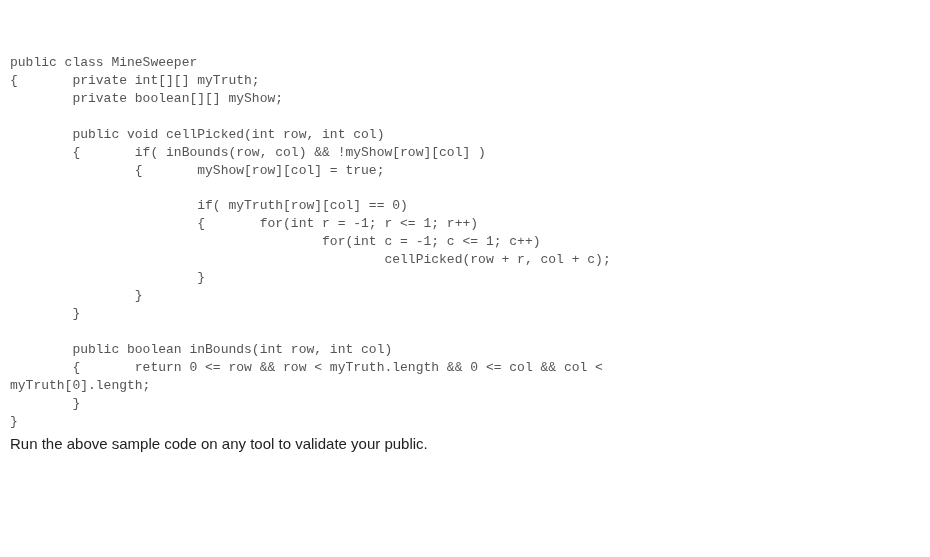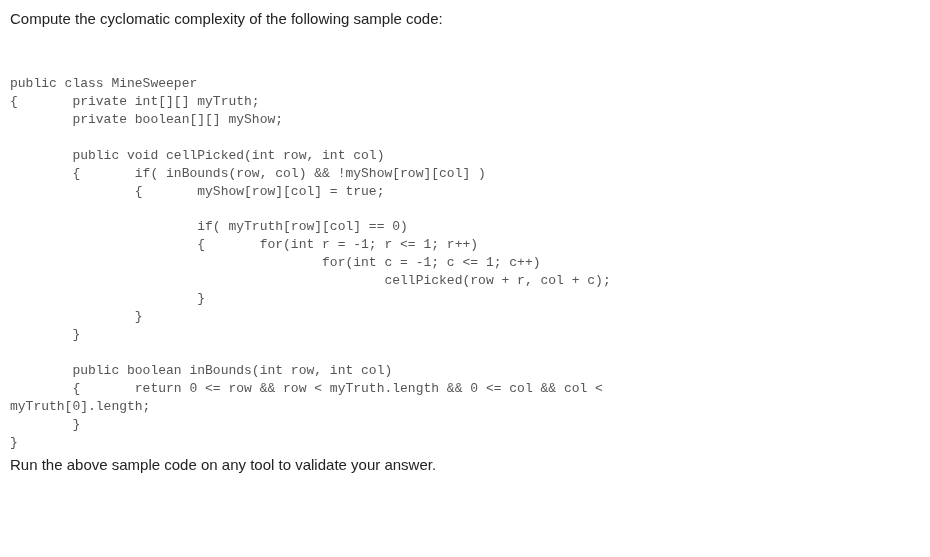--- a/index.html
+++ b/index.html
@@ -27,21 +27,20 @@
   .footer {
     margin-top: 4px;
     font-size: 15px;
     color: #222;
   }
 </style>
 </head>
 <body>
 
 <div class="intro">
-  <p>Compute the cyclomatic complexity of the following sample code:</p>
 </div>
 
 <div class="code-block">
 <span>public class MineSweeper</span>
 <span>{       private int[][] myTruth;</span>
 <span>        private boolean[][] myShow;</span>
 <span></span>
 <span>        public void cellPicked(int row, int col)</span>
 <span>        {       if( inBounds(row, col) &amp;&amp; !myShow[row][col] )</span>
 <span>                {       myShow[row][col] = true;</span>
@@ -55,14 +54,14 @@
 <span>        }</span>
 <span></span>
 <span>        public boolean inBounds(int row, int col)</span>
 <span>        {       return 0 &lt;= row &amp;&amp; row &lt; myTruth.length &amp;&amp; 0 &lt;= col &amp;&amp; col &lt;</span>
 <span>myTruth[0].length;</span>
 <span>        }</span>
 <span>}</span>
 </div>
 
 <div class="footer">
-  <span>Run the above sample code on any tool to validate your answer.</span>
+  <span>Run the above sample code on any tool to validate your public.</span>
 </div>
 
 </body></html>

